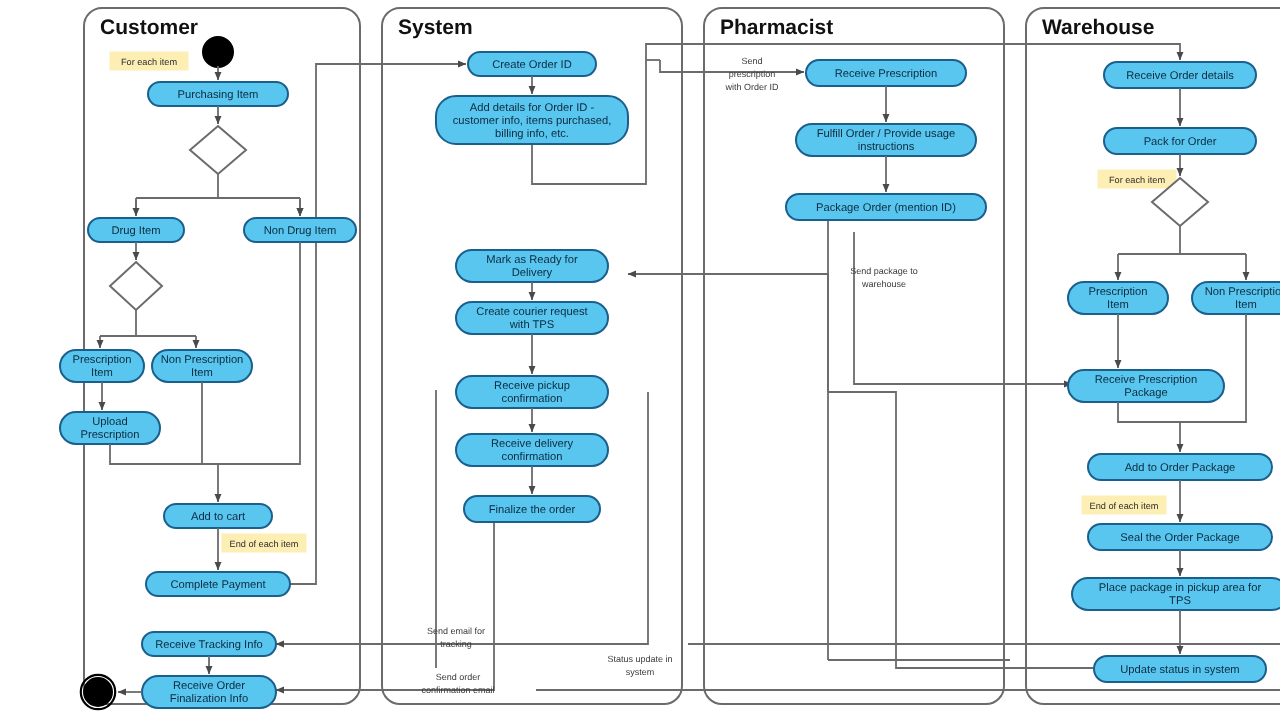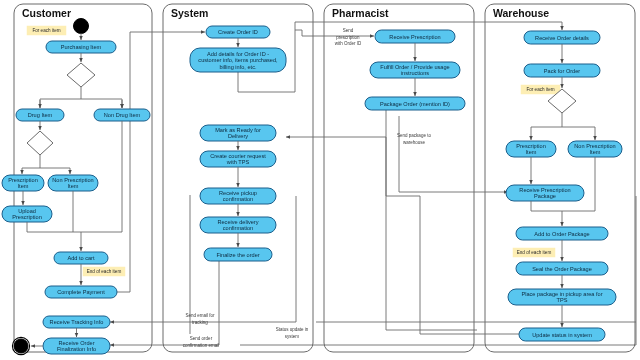--- a/index.html
+++ b/index.html
@@ -1,17 +1,17 @@
 <!DOCTYPE html>
 <html><head>
 <meta charset="utf-8">
 <style>
   html,body{margin:0;padding:0;background:#ffffff;}
   body{width:640px;height:360px;overflow:hidden;font-family:"Liberation Sans",sans-serif;}
-  #stage{position:relative;width:512px;height:360px;}
+  #stage{position:relative;width:512px;height:360px;margin-left:28px;}
   svg#diagram{position:absolute;left:0;top:0;width:640px;height:360px;display:block;}
   .lane-box{fill:#ffffff;stroke:#6b6b6b;stroke-width:1;}
   .lane-title{font-family:"Liberation Sans",sans-serif;font-size:10.5px;font-weight:bold;fill:#111111;}
   .act{fill:#58c6ef;stroke:#1b5f8c;stroke-width:1;}
   .act-txt{font-family:"Liberation Sans",sans-serif;font-size:5.6px;fill:#0d2b40;text-anchor:middle;}
   .dec{fill:#ffffff;stroke:#6b6b6b;stroke-width:1;}
   .node-dot{fill:#000000;stroke:#000000;stroke-width:1;}
   .node-ring{fill:none;stroke:#000000;stroke-width:1.1;}
   .flow{fill:none;stroke:#6b6b6b;stroke-width:0.9;}
   .note-box{fill:#fdeeb4;stroke:#fdeeb4;stroke-width:0.5;}

